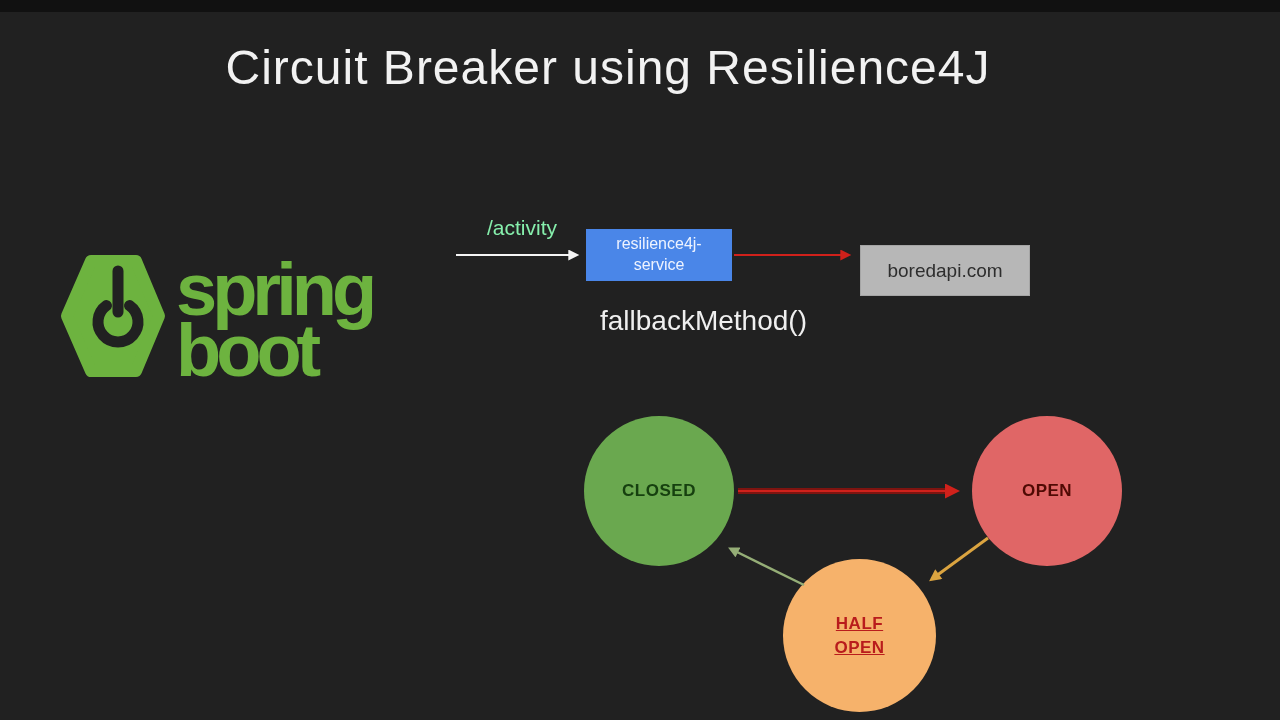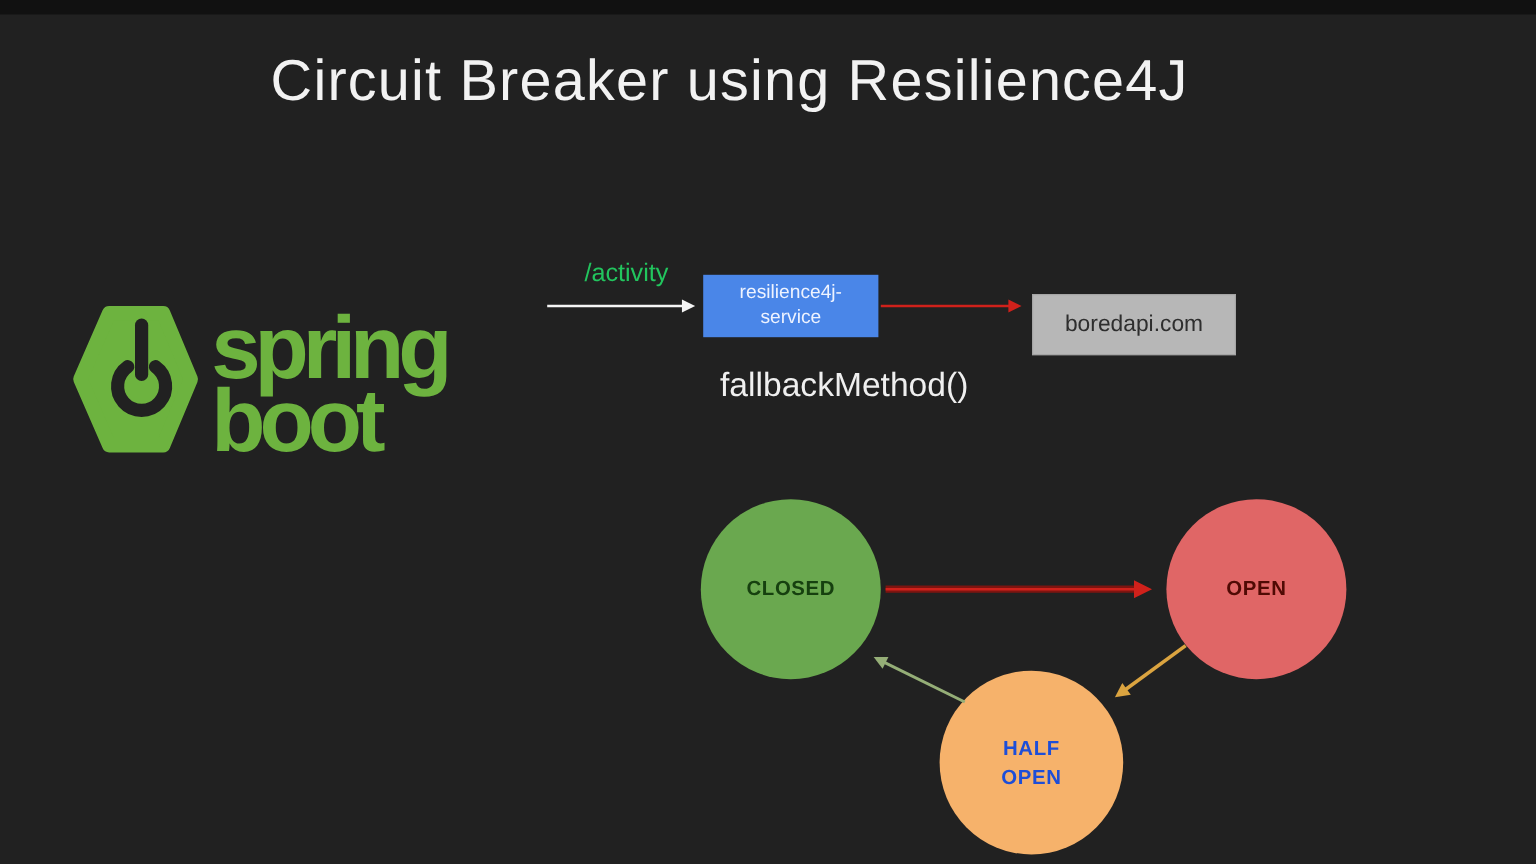--- a/index.html
+++ b/index.html
@@ -47,34 +47,34 @@
   <h1 class="title" style="color: rgb(242, 242, 242);">Circuit Breaker using Resilience4J</h1>
 
   <svg class="logo-svg" viewBox="0 0 360 160">
     <polygon points="12,79 36,24 81,24 104,79 81,134 36,134" stroke-width="12" stroke-linejoin="round" fill="#6db33f" stroke="#6db33f" style="fill: rgb(109, 179, 63); stroke: rgb(109, 179, 63);"></polygon>
     <path d="M74.5 68.6 A20 20 0 1 1 51.5 68.6" fill="none" stroke="#212121" stroke-width="11" stroke-linecap="round" style="stroke: rgb(33, 33, 33);"></path>
     <path d="M63 34 L63 75" fill="none" stroke="#212121" stroke-width="11" stroke-linecap="round" style="stroke: rgb(33, 33, 33);"></path>
     <text x="121" y="78" font-size="74" font-weight="bold" letter-spacing="-5" fill="#6db33f" style="fill: rgb(109, 179, 63);">spring</text>
     <text x="121" y="139" font-size="74" font-weight="bold" letter-spacing="-5" fill="#6db33f" style="fill: rgb(109, 179, 63);">boot</text>
   </svg>
 
-  <div class="label endpoint-label" style="color: #22c55e;">/activity</div>
+  <div class="label endpoint-label" style="color: #86efac;">/activity</div>
 
   <div class="box service-box" style="background: rgb(74, 134, 232); color: rgb(238, 243, 255);">resilience4j-
 service</div>
 
   <div class="box api-box" style="background: rgb(183, 183, 183); color: rgb(46, 46, 46);">boredapi.com</div>
 
   <div class="label fallback-label">fallbackMethod()</div>
 
   <div class="state-circle closed-circle" style="background: rgb(106, 168, 79); color: rgb(22, 64, 15);">CLOSED</div>
 
   <div class="state-circle open-circle" style="background: rgb(224, 102, 102); color: rgb(80, 10, 4);">OPEN</div>
 
-  <div class="state-circle half-open-circle" style="background: rgb(246, 178, 107); color: #1d4ed8;">HALF
+  <div class="state-circle half-open-circle" style="background: rgb(246, 178, 107); color: #b91c1c; text-decoration: underline;">HALF
 OPEN</div>
 
   <svg class="arrows" viewBox="0 0 1280 720">
     <defs>
       <marker id="mkReq" viewBox="0 0 10 10" refX="7" refY="5" markerWidth="13" markerHeight="11" orient="auto" markerUnits="userSpaceOnUse">
         <path d="M0,0 L10,5 L0,10 z" fill="#f5f5f5" style="fill: rgb(245, 245, 245);"></path>
       </marker>
       <marker id="mkSvc" viewBox="0 0 10 10" refX="7" refY="5" markerWidth="13" markerHeight="11" orient="auto" markerUnits="userSpaceOnUse">
         <path d="M0,0 L10,5 L0,10 z" fill="#d0211b" style="fill: rgb(208, 33, 27);"></path>
       </marker>

